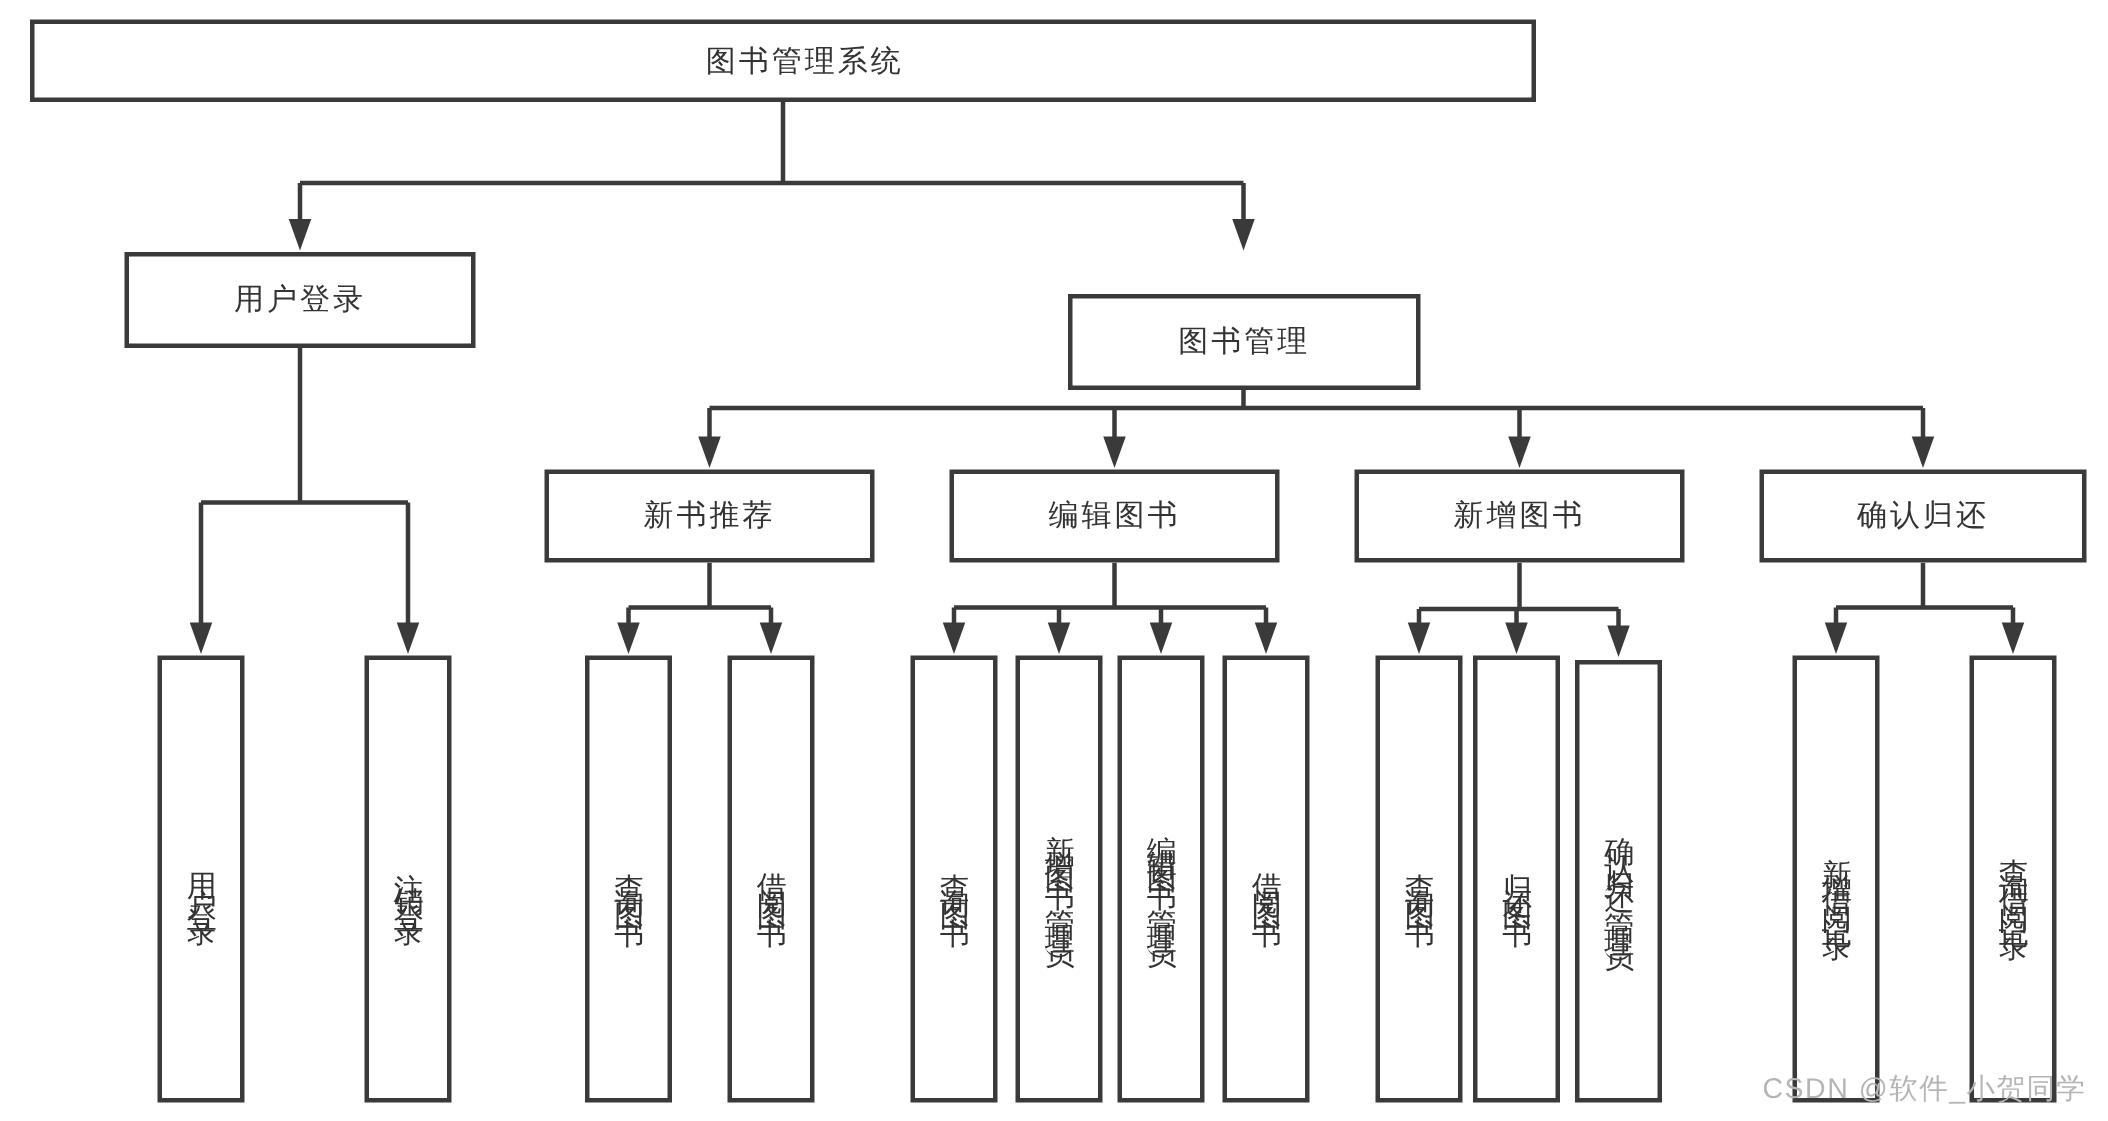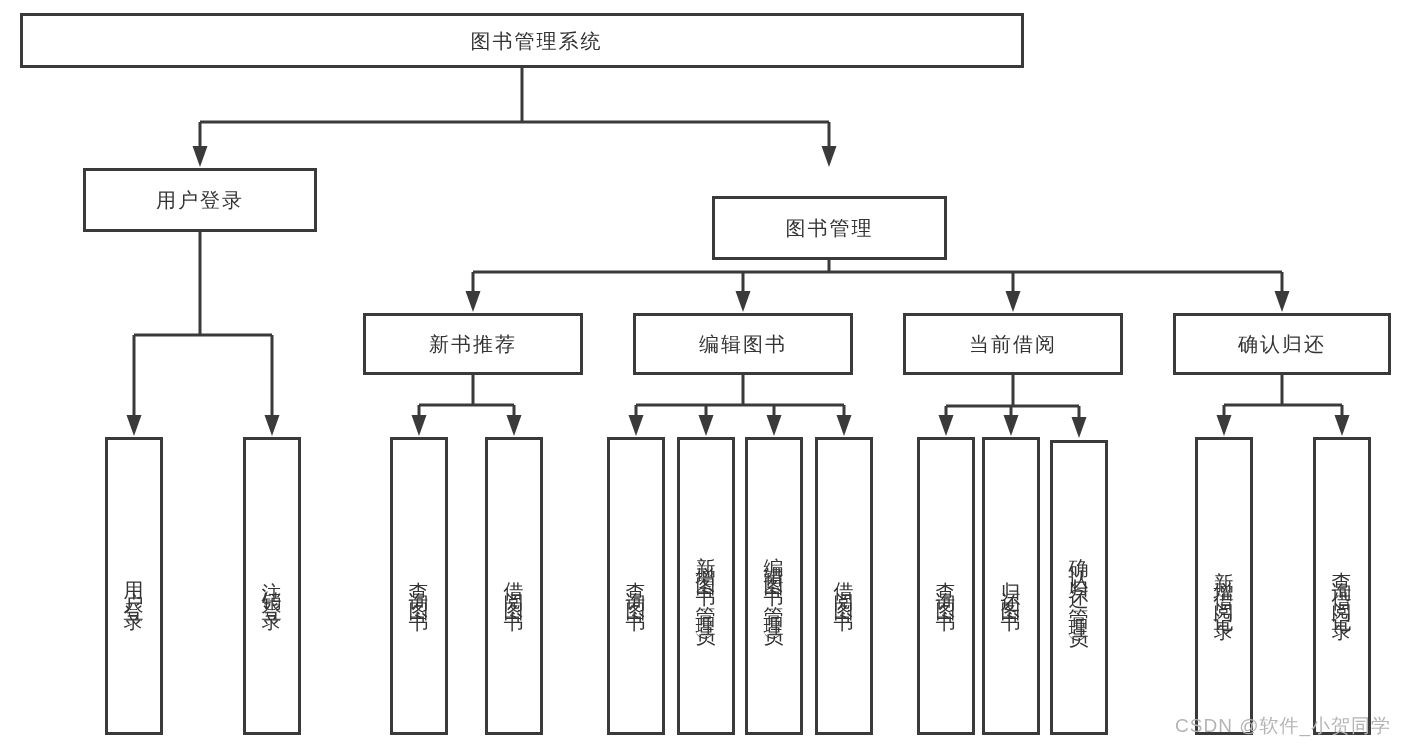--- a/index.html
+++ b/index.html
@@ -128,21 +128,21 @@
     </g>
   </svg>
 
   <div class="node h-node n-root">图书管理系统</div>
 
   <div class="node h-node n-login">用户登录</div>
   <div class="node h-node n-mgmt">图书管理</div>
 
   <div class="node h-node n-newrec">新书推荐</div>
   <div class="node h-node n-borrow">编辑图书</div>
-  <div class="node h-node n-current">当前借阅</div>
+  <div class="node h-node n-current">新增图书</div>
   <div class="node h-node n-record">确认归还</div>
 
   <div class="node v-node v1">用户登录</div>
   <div class="node v-node v2">注销登录</div>
 
   <div class="node v-node v3">查询图书</div>
   <div class="node v-node v4">借阅图书</div>
 
   <div class="node v-node v5">查询图书</div>
   <div class="node v-node v6">新增图书（管理员）</div>

